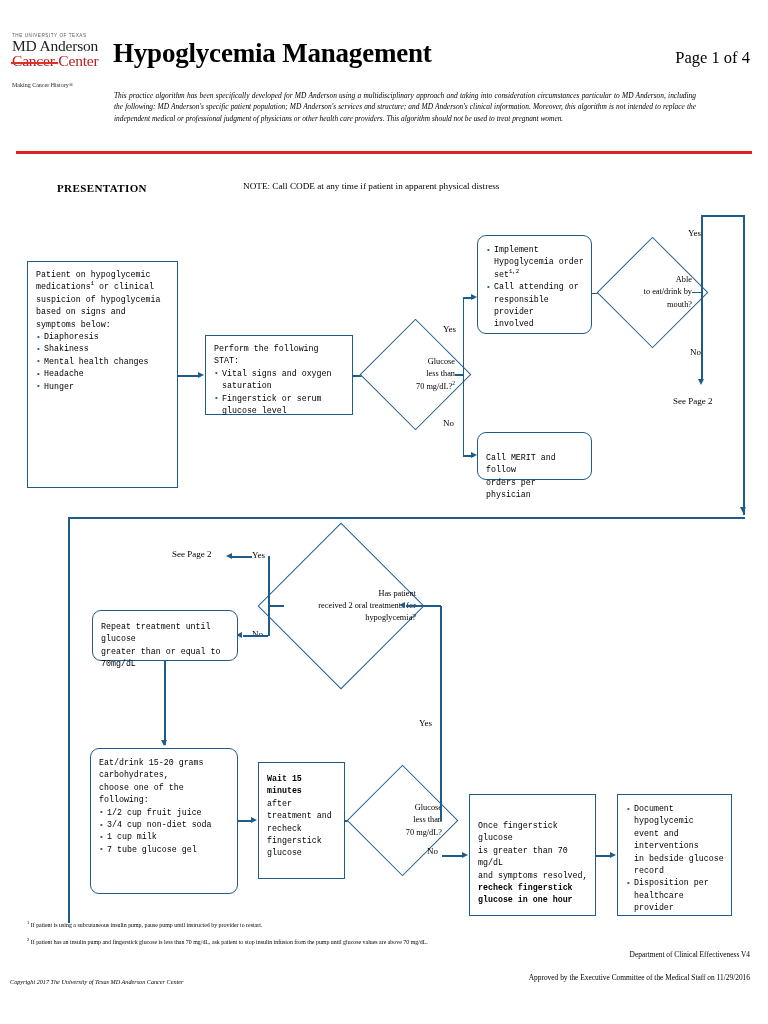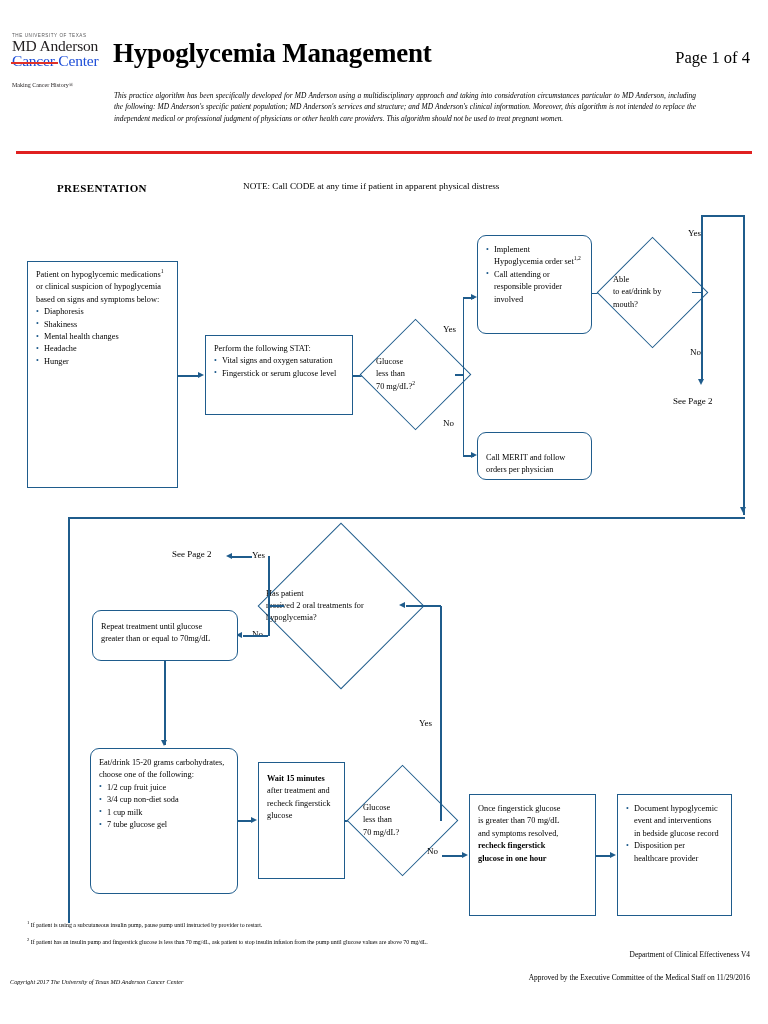--- a/index.html
+++ b/index.html
@@ -20,21 +20,21 @@
     font-size: 4.6px; letter-spacing: .55px; color: #58585a;
     text-align: left; white-space: nowrap;
   }
   #logo .mdline {
     font-family: "Liberation Serif", serif;
     font-size: 15.5px; line-height: 16px; color: #231f20;
     letter-spacing: -.2px; white-space: nowrap;
   }
   #logo .ccline {
     position: relative; font-family: "Liberation Serif", serif;
-    font-size: 15.5px; line-height: 16px; color: #1d4ed8;
+    font-size: 15.5px; line-height: 16px; color: #b91c1c;
     letter-spacing: -.2px; white-space: nowrap; margin-top: -1px;
   }
   #logo .strike {
     position: absolute; left: -1px; top: 9px; width: 47px; height: 2.2px;
     background: #e03127;
   }
   #logo .tag {
     margin-top: 13px; font-family: "Liberation Serif", serif;
     font-size: 6px; color: #231f20; white-space: nowrap;
   }
@@ -61,21 +61,21 @@
   #canvas { position: absolute; left: 0; top: 0; width: 676px; height: 1024px; }
 
   .lbl { position: absolute; font-size: 9px; font-family: "Liberation Serif", serif; white-space: nowrap; }
   #presentation { position: absolute; left: 57px; top: 182px; font-size: 11px; font-weight: bold; letter-spacing: .4px; }
   #note { position: absolute; left: 243px; top: 181px; font-size: 9.2px; font-weight: normal; white-space: nowrap; }
 
   
   .box {
     position: absolute; border: 1.6px solid #1F5C8C; background: #fff;
     font-size: 8.3px; line-height: 12.4px; padding: 7px 7px 5px 8px;
-    font-family: Liberation Serif, serif;
+    font-family: Liberation Mono, monospace;
   }
   .box.round { border-radius: 9px; }
   .box .ln { white-space: normal; }
   .box ul { list-style: none; margin: 0; padding: 0; }
   .box li { position: relative; padding-left: 8px; }
   .box li:before {
     content: "•"; position: absolute; left: 0; top: -.5px;
     color: #1F5C8C; font-size: 8px;
   }
   .box li .cont { display: block; padding-left: 0px; }
@@ -84,21 +84,21 @@
 
   
   .diamond { position: absolute; }
   .diamond .shape {
     position: absolute; left: 0; top: 0; width: 100%; height: 100%;
     border: 1.6px solid #1F5C8C; background: #fff;
     transform: rotate(45deg);
   }
   .diamond .txt {
     position: absolute; left: 0; top: 0; width: 100%; height: 100%;
-    display: flex; flex-direction: column; align-items: flex-start; justify-content: center;
+    display: flex; flex-direction: column; align-items: flex-end; justify-content: center;
     font-size: 8.3px; line-height: 12.2px; text-align: center;
     font-family: "Liberation Serif", serif;
   }
 
   
   .ln-h, .ln-v { position: absolute; background: #1F5C8C; }
   .ln-h { height: 1.6px; }
   .ln-v { width: 1.6px; }
   .arw { position: absolute; width: 0; height: 0; }
   .arw.r { border-top: 3.6px solid transparent; border-bottom: 3.6px solid transparent; border-left: 6px solid #1F5C8C; }
@@ -297,21 +297,21 @@
 
     <div class="ln-v" style="left:440px; top:606px; height:215px;"></div>
     <div class="lbl" style="left:419px; top:718px;">Yes</div>
     <div class="ln-h" style="left:406px; top:605.2px; width:35px;"></div>
     <div class="arw l" style="left:399px; top:602px;"></div>
 
     <div class="lbl" style="left:427px; top:846px;">No</div>
     <div class="ln-h" style="left:442px; top:855px; width:22px;"></div>
     <div class="arw r" style="left:462px; top:852px;"></div>
 
-    <div class="box" style="left:469px; top:794px; width:127px; height:122px; padding-top:8px;">
+    <div class="box" style="left:469px; top:794px; width:127px; height:122px; padding-top:25px;">
       <div>Once fingerstick glucose</div>
       <div>is greater than 70 mg/dL</div>
       <div>and symptoms resolved,</div>
       <div class="b">recheck fingerstick</div>
       <div class="b">glucose in one hour</div>
     </div>
 
     <div class="ln-h" style="left:596px; top:855px; width:16px;"></div>
     <div class="arw r" style="left:610px; top:852px;"></div>
 

